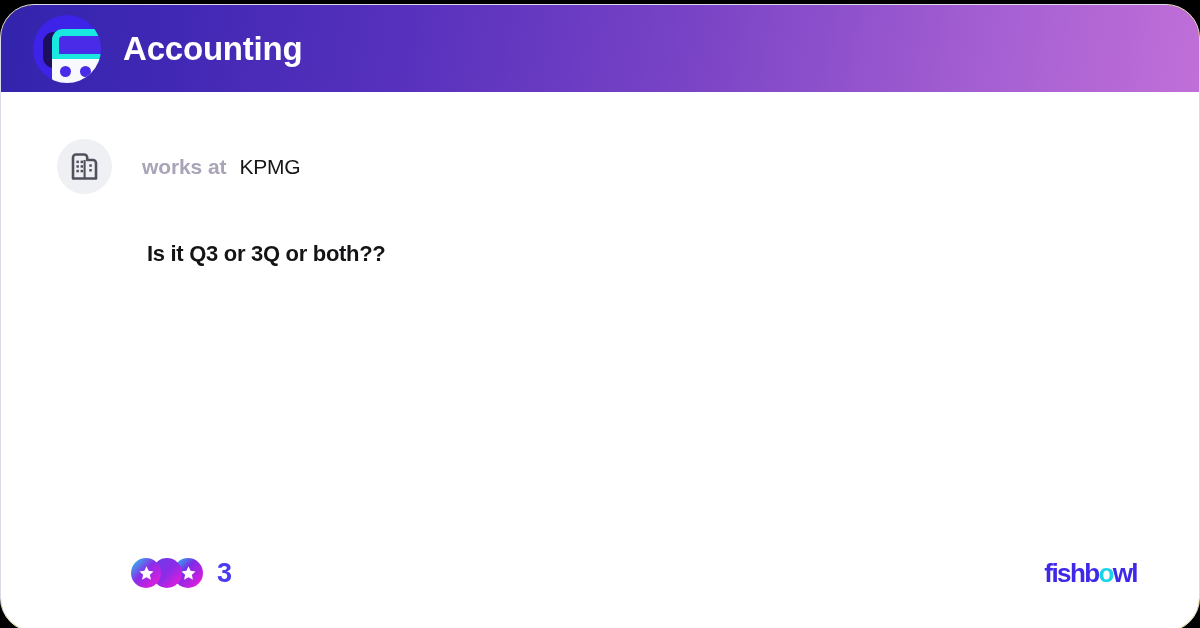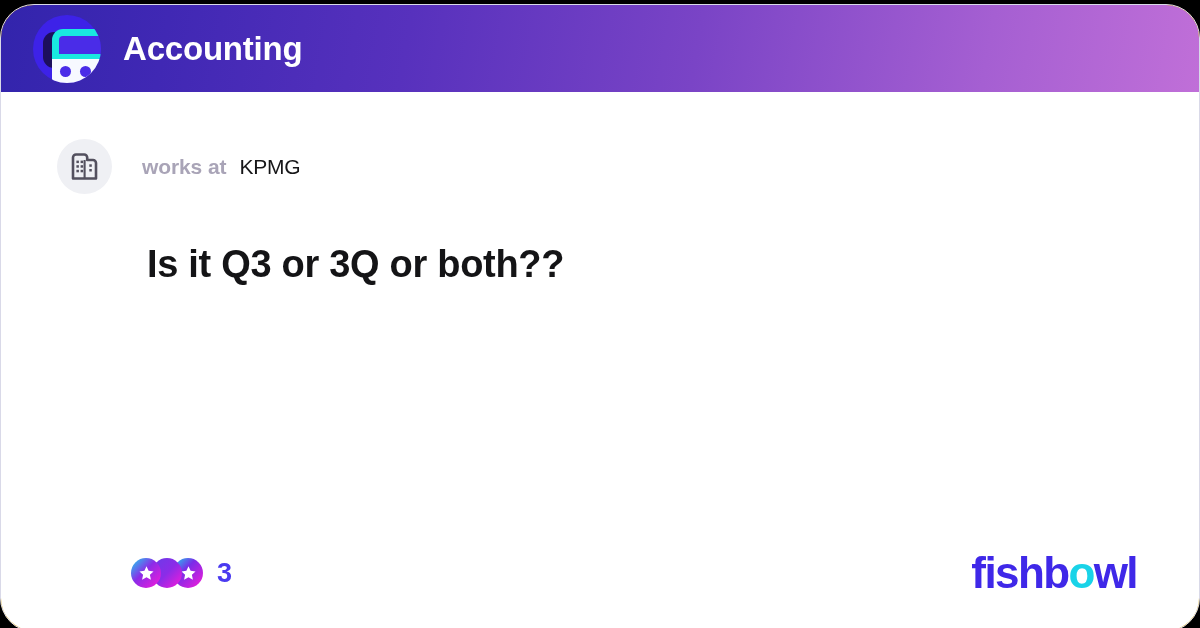--- a/index.html
+++ b/index.html
@@ -125,21 +125,21 @@
   #company-name {
     color: #161618;
     font-weight: normal;
     margin-left: 13px;
     letter-spacing: -0.2px;
   }
 
   #post-text {
     margin: 45px 0 0 130px;
     max-width: 980px;
-    font-size: 38px;
+    font-size: 22px;
     font-weight: bold;
     color: #141416;
     letter-spacing: -0.3px;
     line-height: 1.35;
   }
 
   
   #footer {
     position: absolute;
     left: 0; right: 0;
@@ -175,21 +175,21 @@
 
   #reaction-count {
     margin-left: 14px;
     font-size: 27px;
     font-weight: bold;
     color: #4a3af0;
     letter-spacing: -0.5px;
   }
 
   #brand-logo {
-    font-size: 44px;
+    font-size: 26px;
     font-weight: bold;
     letter-spacing: -1.6px;
     color: #3f28e8;
     line-height: 1;
     white-space: nowrap;
     margin-left: 47px;
   }
   #brand-logo .cy { color: #19d3e8; }
 </style>
 </head>

